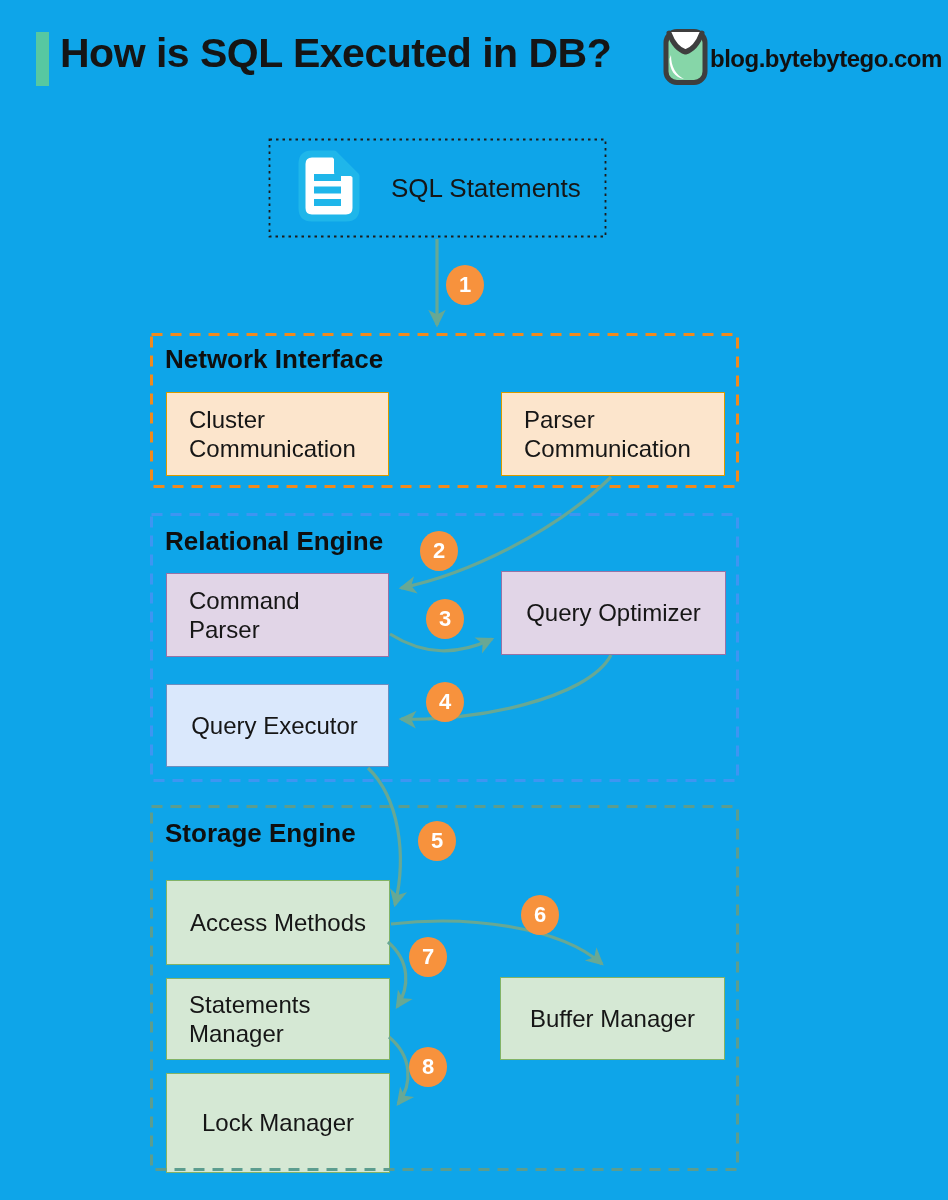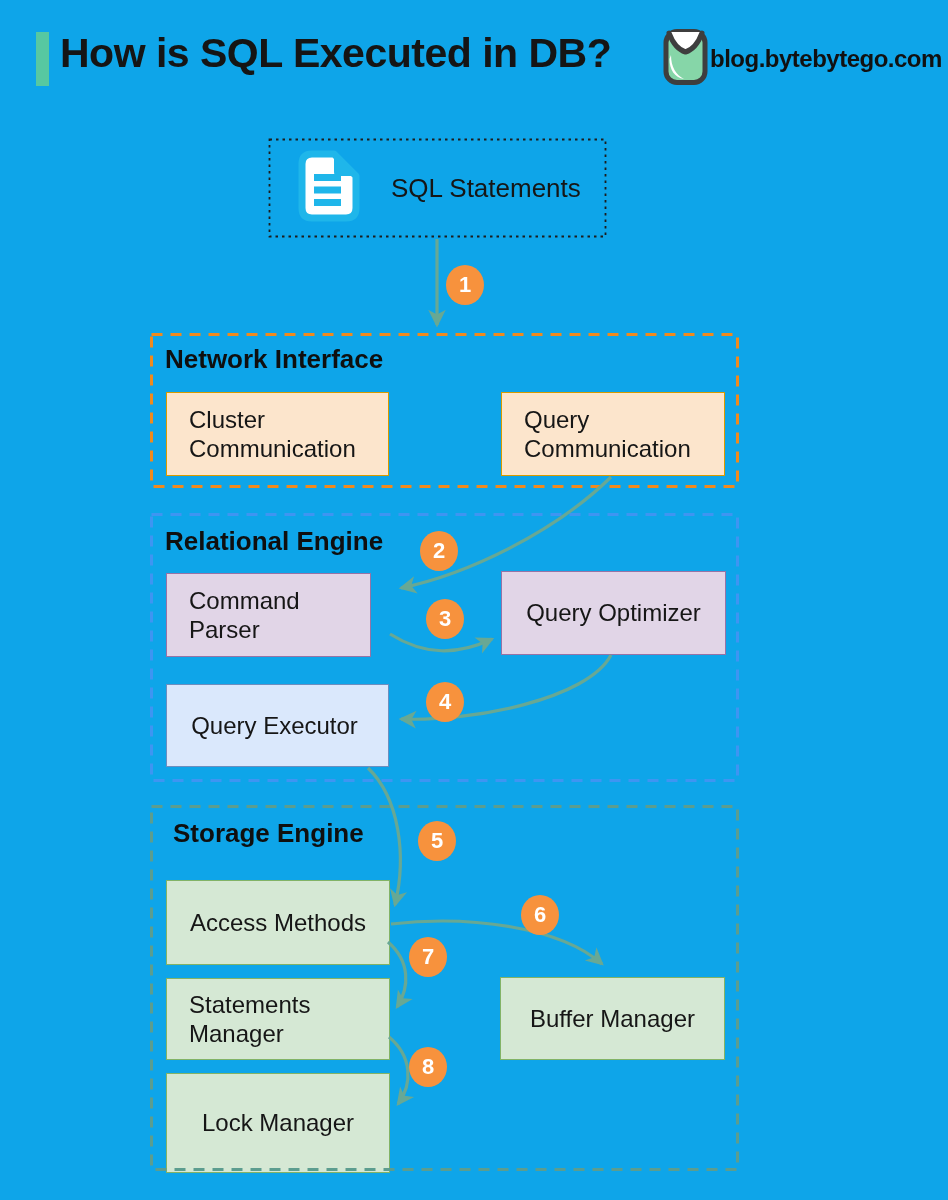--- a/index.html
+++ b/index.html
@@ -37,36 +37,36 @@
   .sql-box .doc-icon { margin-left:26px; }
   .sql-label { font-size:26px; color:#161616; margin-left:30px; }
 
   
   .section-label {
     position:absolute; font-size:26px; font-weight:bold; color:#0f0f0f;
     white-space:nowrap; z-index:2;
   }
   #label-network    { left:165px; top:344px; }
   #label-relational { left:165px; top:526px; }
-  #label-storage    { left:165px; top:818px;margin-left:8px; }
+  #label-storage    { left:165px; top:818px; }
 
   
   .node {
     position:absolute; display:flex; align-items:center; justify-content:center;
     text-align:left; font-size:24px; color:#161616; line-height:1.22;
     padding:0 22px; z-index:3;
   }
   .node.peach  { background:#FCE5CC; border:1.6px solid #D79B00; }
   .node.purple { background:#E1D5E7; border:1.6px solid #9673A6; }
   .node.blue   { background:#DAE8FC; border:1.6px solid #6C8EBF;padding-left:16px; }
   .node.green  { background:#D5E8D4; border:1.6px solid #82B366; }
 
   #box-cluster  { left:166px; top:392px; width:223px; height:84px; }
   #box-client   { left:501px; top:392px; width:224px; height:84px; }
-  #box-parser   { left:166px; top:573px; width:205px; height:84px; }
+  #box-parser   { left:166px; top:573px; width:223px; height:84px; }
   #box-optimizer{ left:501px; top:571px; width:225px; height:84px; }
   #box-executor { left:166px; top:684px; width:223px; height:83px; }
   #box-access   { left:166px; top:880px; width:224px; height:85px; }
   #box-txn      { left:166px; top:978px; width:224px; height:82px; }
   #box-lock     { left:166px; top:1073px; width:224px; height:100px; }
   #box-buffer   { left:500px; top:977px; width:225px; height:83px; }
 
   
   #edges {
     position:absolute; left:0; top:0; width:948px; height:1200px;
@@ -119,21 +119,21 @@
       </svg>
     </span>
     <span class="sql-label">SQL Statements</span>
   </div>
 
   <div class="section-label" id="label-network">Network Interface</div>
   <div class="section-label" id="label-relational">Relational Engine</div>
   <div class="section-label" id="label-storage">Storage Engine</div>
 
   <div class="node peach" id="box-cluster">Cluster Communication</div>
-  <div class="node peach" id="box-client">Query Communication</div>
+  <div class="node peach" id="box-client">Parser Communication</div>
   <div class="node purple" id="box-parser">Command Parser</div>
   <div class="node purple" id="box-optimizer">Query Optimizer</div>
   <div class="node blue" id="box-executor">Query Executor</div>
   <div class="node green" id="box-access">Access Methods</div>
   <div class="node green" id="box-txn">Statements Manager</div>
   <div class="node green" id="box-lock">Lock Manager</div>
   <div class="node green" id="box-buffer">Buffer Manager</div>
 
   <svg id="edges" viewBox="0 0 948 1200">
     <defs>

